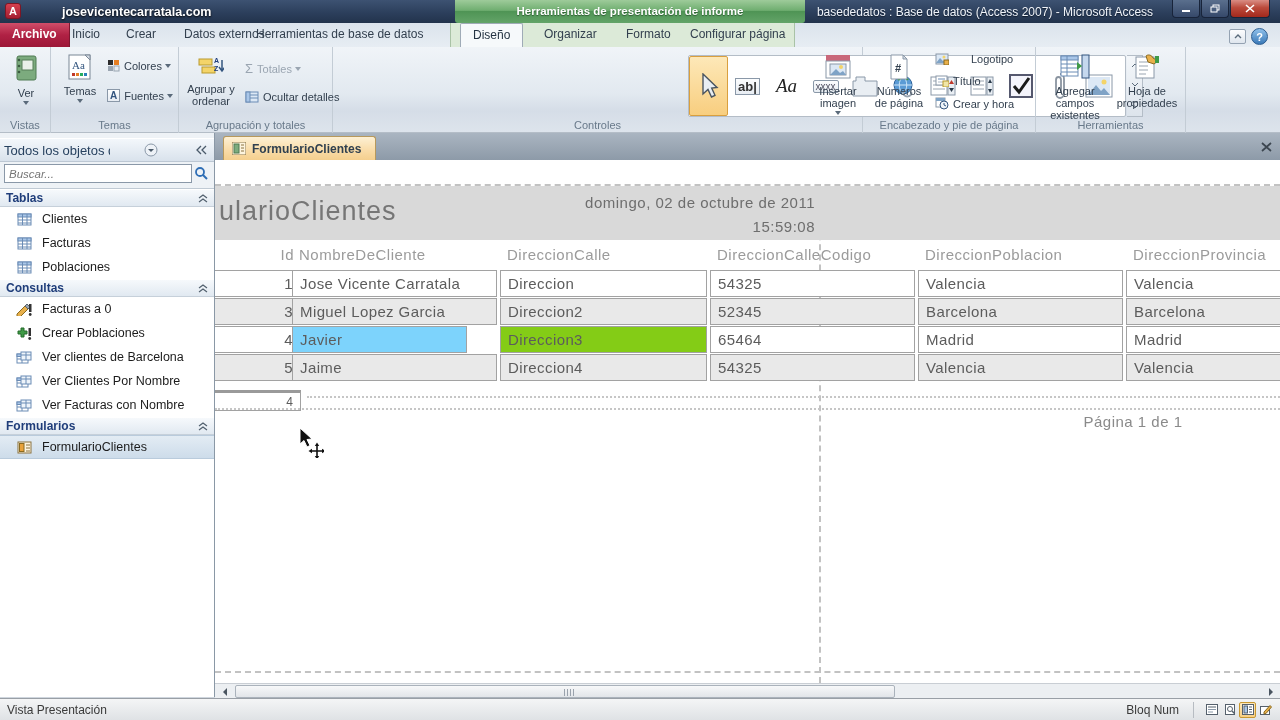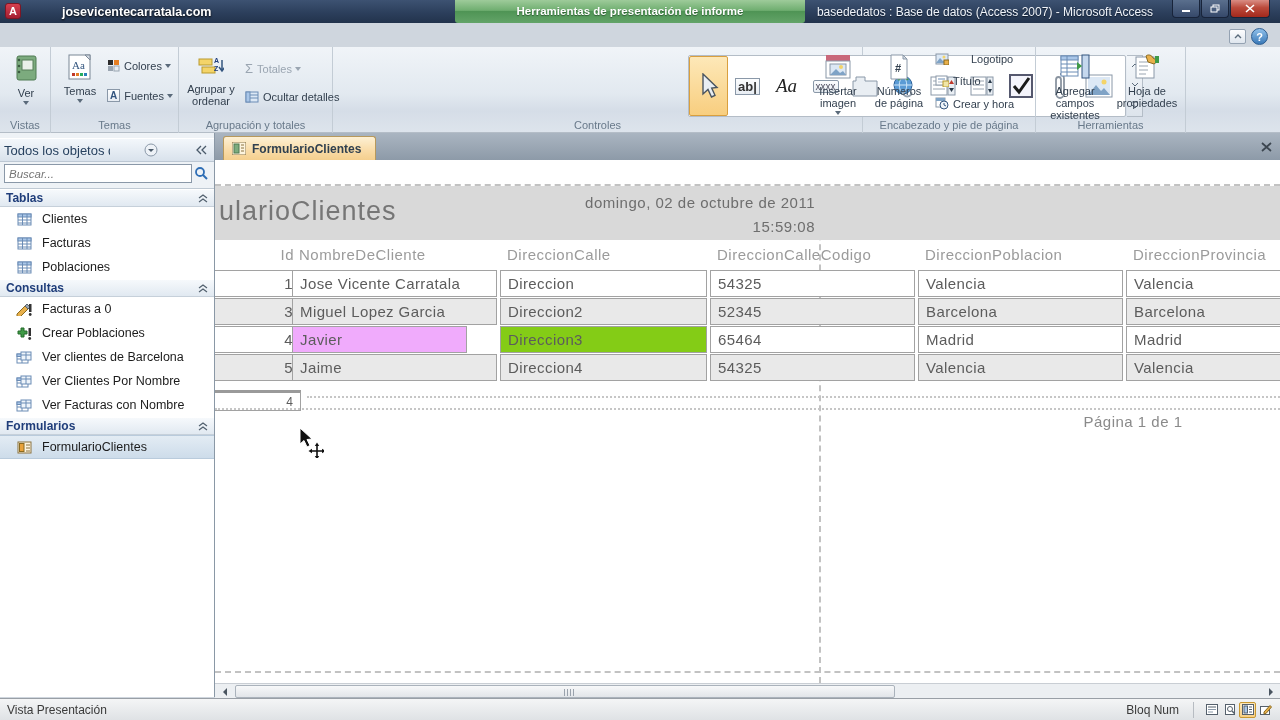--- a/index.html
+++ b/index.html
@@ -140,20 +140,36 @@
           </svg>
         </div>
       <div class="winbtn close">
           <svg width="10" height="9">
             <path d="M1 1 L9 8 M9 1 L1 8" stroke="#fff" stroke-width="1.6"></path>
           </svg>
         </div>
     </div>
   </div>
 
+  <div id="tabrow">
+    <div id="ctx-zone"></div>
+    <div id="tabs-main">
+        <div class="tab file" style="left: 0px;">Archivo</div>
+        <div class="tab" style="left: 60px;">Inicio</div>
+        <div class="tab" style="left: 114px;">Crear</div>
+        <div class="tab" style="left: 172px;">Datos externos</div>
+        <div class="tab" style="left: 244px;">Herramientas de base de datos</div>
+      </div>
+    <div id="tabs-ctx">
+        <div class="tab active" style="left: 460px;">Diseño</div>
+        <div class="tab" style="left: 532px;">Organizar</div>
+        <div class="tab" style="left: 614px;">Formato</div>
+        <div class="tab" style="left: 678px;">Configurar página</div>
+      </div>
+  </div>
   <div id="ribbon-min">
       <svg width="8" height="5">
         <path d="M1 4 L4 1 L7 4" fill="none" stroke="#5a6a7a" stroke-width="1.4"></path>
       </svg>
     </div>
   <div id="help-btn">?</div>
 
   <div id="ribbon">
 
     <div class="rgroup" style="left:0;width:51px;">
@@ -610,21 +626,21 @@
         <div class="cellbox" style="left: 495px; width: 205px; top: 110px; background: rgb(255, 255, 255);">54325</div>
         <div class="cellbox" style="left: 703px; width: 205px; top: 110px; background: rgb(255, 255, 255);">Valencia</div>
         <div class="cellbox" style="left: 911px; width: 162px; top: 110px; background: rgb(255, 255, 255);">Valencia</div>
         <div class="cellbox right" style="left: -12px; width: 98px; top: 138px; background: rgb(233, 233, 233);">3</div>
         <div class="cellbox" style="left: 77px; width: 205px; top: 138px; background: rgb(233, 233, 233);">Miguel Lopez Garcia</div>
         <div class="cellbox" style="left: 285px; width: 207px; top: 138px; background: rgb(233, 233, 233);">Direccion2</div>
         <div class="cellbox" style="left: 495px; width: 205px; top: 138px; background: rgb(233, 233, 233);">52345</div>
         <div class="cellbox" style="left: 703px; width: 205px; top: 138px; background: rgb(233, 233, 233);">Barcelona</div>
         <div class="cellbox" style="left: 911px; width: 162px; top: 138px; background: rgb(233, 233, 233);">Barcelona</div>
         <div class="cellbox right" style="left: -12px; width: 98px; top: 166px; background: rgb(255, 255, 255);">4</div>
-        <div class="cellbox" style="left: 77px; width: 175px; top: 166px; background: #f0abfc;">Javier</div>
+        <div class="cellbox" style="left: 77px; width: 175px; top: 166px; background: #7dd3fc;">Javier</div>
         <div class="cellbox" style="left: 285px; width: 207px; top: 166px; background: #84cc16;">Direccion3</div>
         <div class="cellbox" style="left: 495px; width: 205px; top: 166px; background: rgb(255, 255, 255);">65464</div>
         <div class="cellbox" style="left: 703px; width: 205px; top: 166px; background: rgb(255, 255, 255);">Madrid</div>
         <div class="cellbox" style="left: 911px; width: 162px; top: 166px; background: rgb(255, 255, 255);">Madrid</div>
         <div class="cellbox right" style="left: -12px; width: 98px; top: 194px; background: rgb(233, 233, 233);">5</div>
         <div class="cellbox" style="left: 77px; width: 205px; top: 194px; background: rgb(233, 233, 233);">Jaime</div>
         <div class="cellbox" style="left: 285px; width: 207px; top: 194px; background: rgb(233, 233, 233);">Direccion4</div>
         <div class="cellbox" style="left: 495px; width: 205px; top: 194px; background: rgb(233, 233, 233);">54325</div>
         <div class="cellbox" style="left: 703px; width: 205px; top: 194px; background: rgb(233, 233, 233);">Valencia</div>
         <div class="cellbox" style="left: 911px; width: 162px; top: 194px; background: rgb(233, 233, 233);">Valencia</div>

